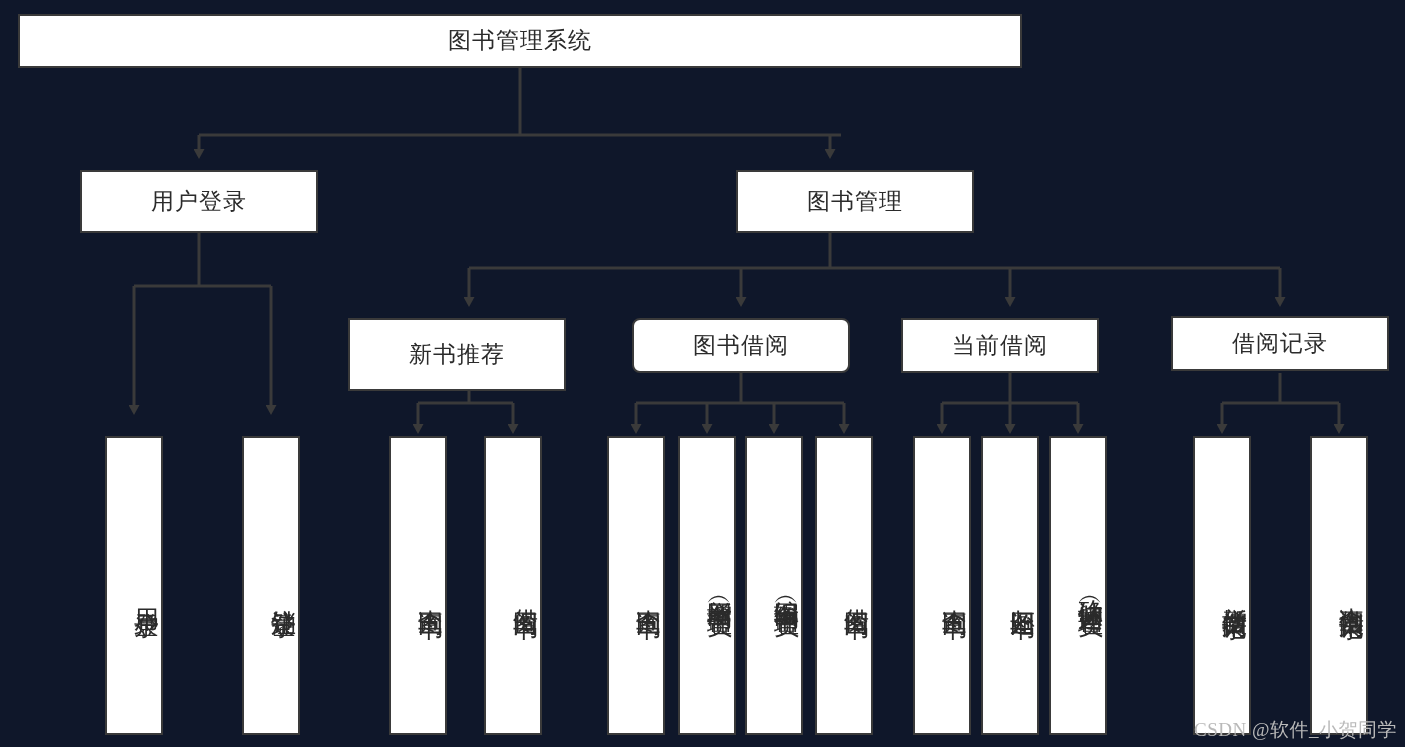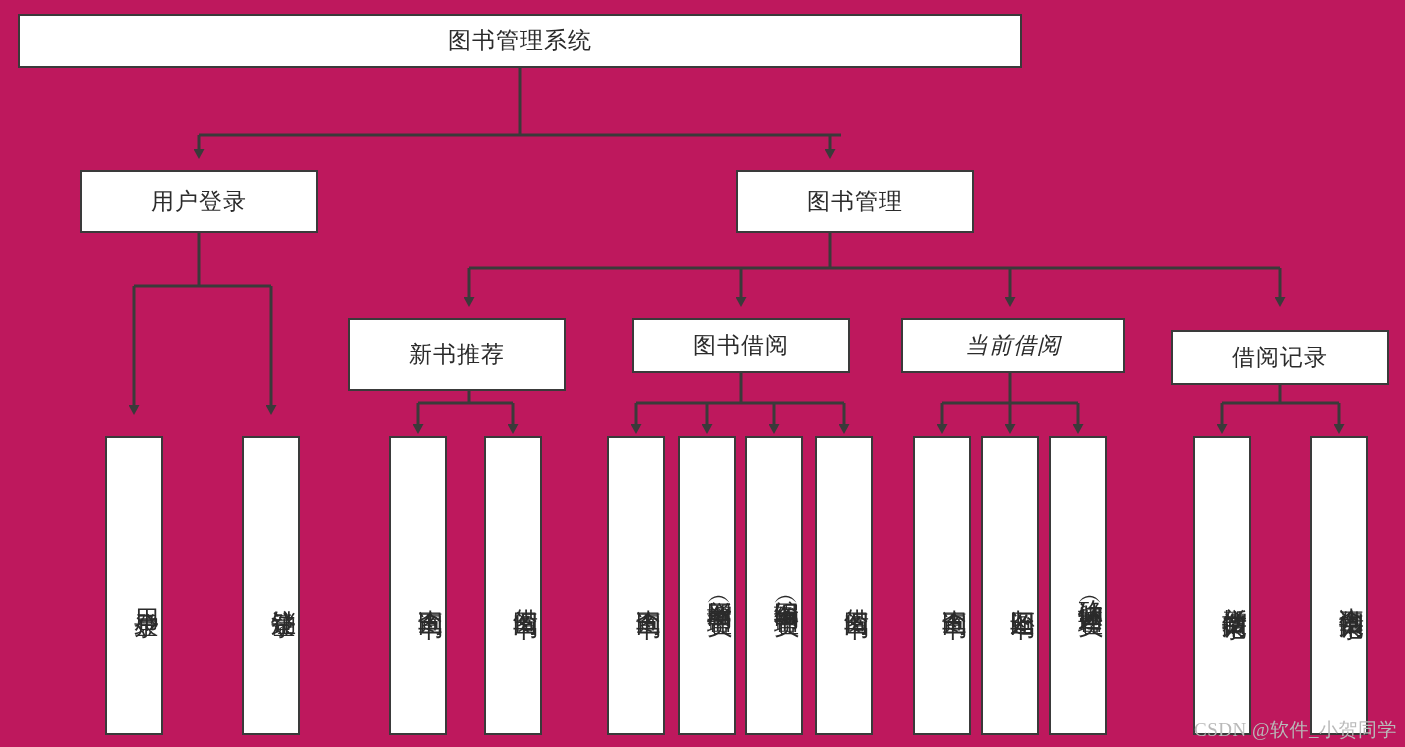--- a/index.html
+++ b/index.html
@@ -8,21 +8,21 @@
     padding: 0;
     background: #ffffff;
   }
   body {
     font-family: "Liberation Sans", "DejaVu Sans", sans-serif;
   }
   #diagram-root {
     position: relative;
     width: 1405px;
     height: 747px;
-    background: #be185d;
+    background: #0f172a;
     overflow: hidden;
   }
   #edges-layer {
     position: absolute;
     left: 0;
     top: 0;
     width: 1405px;
     height: 747px;
   }
   .node {
@@ -133,27 +133,27 @@
   <div class="node node-h" style="left:80px; top:170px; width:238px; height:63px;">
     <span>用户登录</span>
   </div>
   <div class="node node-h" style="left:711px; top:170px; width:238px; height:63px;margin-left:25px;">
     <span>图书管理</span>
   </div>
 
   <div class="node node-h" style="left:348px; top:318px; width:218px; height:73px;">
     <span>新书推荐</span>
   </div>
-  <div class="node node-h" style="left:632px; top:318px; width:218px; height:55px;">
+  <div class="node node-h" style="left:632px; top:318px; width:218px; height:55px;border-radius:8px;">
     <span>图书借阅</span>
   </div>
-  <div class="node node-h" style="left:901px; top:318px; width:224px; height:55px;font-style:italic;">
+  <div class="node node-h" style="left:901px; top:318px; width:198px; height:55px;">
     <span>当前借阅</span>
   </div>
-  <div class="node node-h" style="left:1171px; top:330px; width:218px; height:55px;">
+  <div class="node node-h" style="left:1171px; top:316px; width:218px; height:55px;">
     <span>借阅记录</span>
   </div>
 
   <div class="node node-v" style="left:105px; top:436px; width:58px; height:299px;">
     <span>用户登录</span>
   </div>
   <div class="node node-v" style="left:242px; top:436px; width:58px; height:299px;">
     <span>注销登录</span>
   </div>
 

